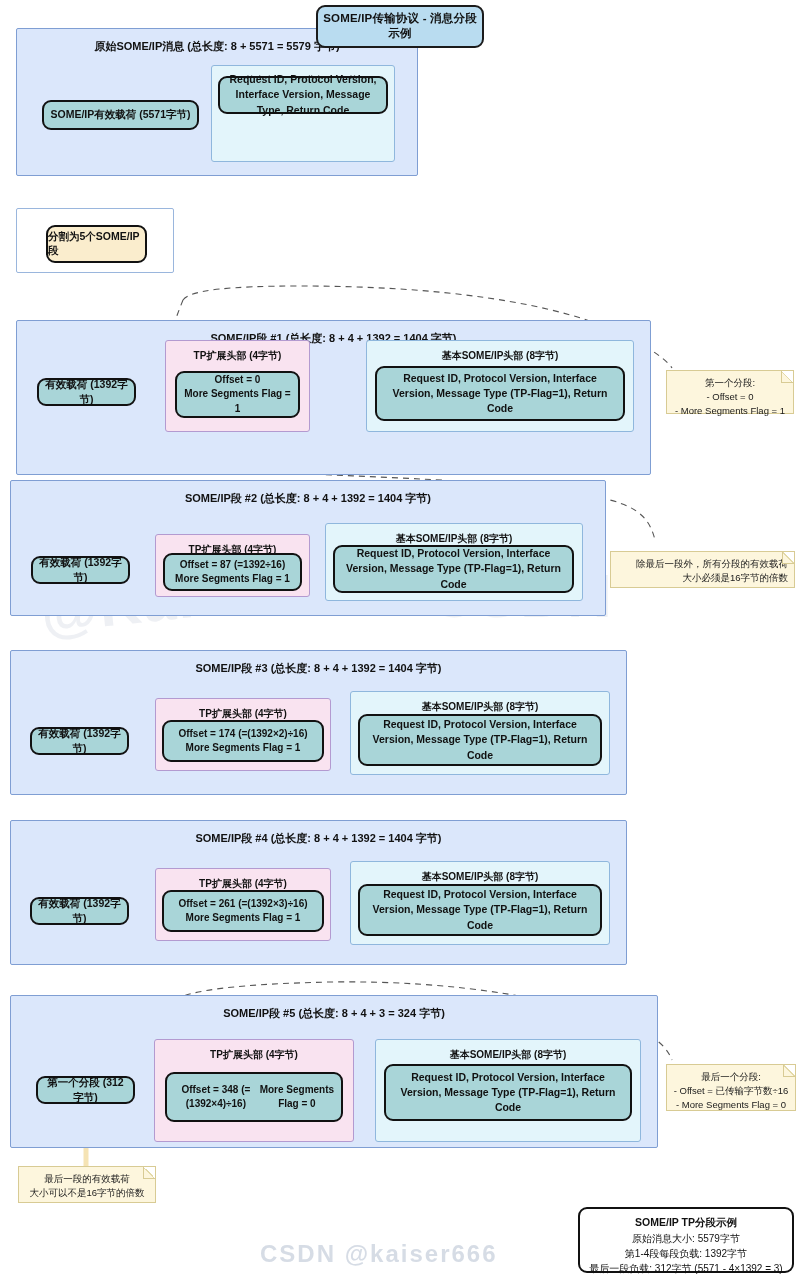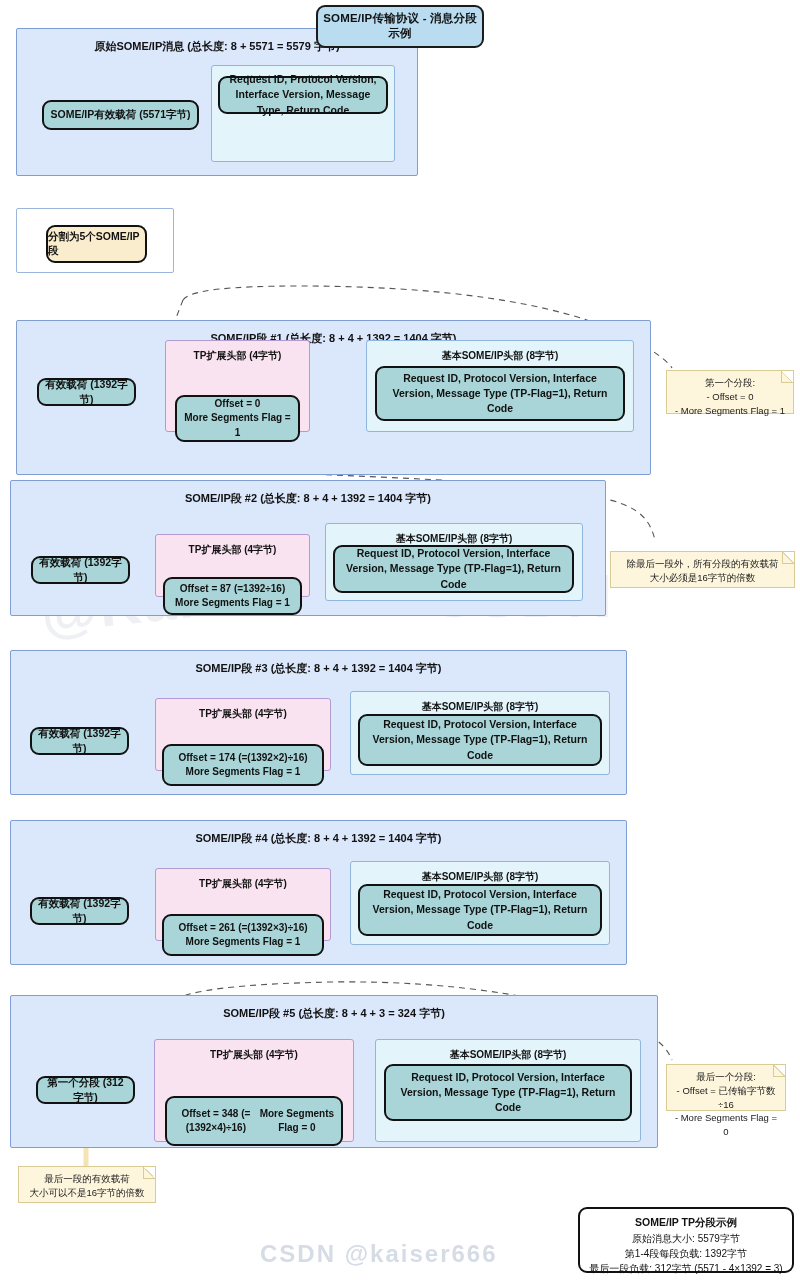--- a/index.html
+++ b/index.html
@@ -93,21 +93,21 @@
     display: flex;
     align-items: center;
     justify-content: center;
     text-align: center;
     font-size: 10.5px;
     font-weight: 700;
     line-height: 1.45;
     padding: 4px 6px;
     z-index: 4;
   }
-  .pill.small { font-size: 10px; margin-top: 24px; }
+  .pill.small { font-size: 10px; }
 
   .split-frame {
     position: absolute;
     box-sizing: border-box;
     background: #ffffff;
     border: 1px solid #9ab6dd;
     border-radius: 2px;
     z-index: 2;
   }
   .split-pill {
@@ -285,24 +285,24 @@
 <div class="sub-box cyan" style="left:375px; top:1039px; width:266px; height:103px;">
   <div class="sub-title">基本SOME/IP头部 (8字节)</div>
 </div>
 <div class="pill" style="left:384px; top:1064px; width:248px; height:57px;">Request ID, Protocol Version, Interface Version, Message Type (TP-Flag=1), Return Code</div>
 <div class="pill" style="left:36px; top:1076px; width:99px; height:28px;">第一个分段 (312字节)</div>
 
 <div class="note" style="left:666px; top:370px; width:128px; height:44px; white-space:pre-line;">第一个分段:
 - Offset = 0
 - More Segments Flag = 1</div>
 
-<div class="note" style="left:610px; top:551px; width:185px; height:37px; white-space:pre-line;">除最后一段外，所有分段的有效载荷
+<div class="note" style="left:610px; top:551px; width:185px; height:37px; white-space:pre-line;text-align:right;">除最后一段外，所有分段的有效载荷
 大小必须是16字节的倍数</div>
 
-<div class="note" style="left:666px; top:1064px; width:120px; height:47px; white-space:pre-line;">最后一个分段:
+<div class="note" style="left:666px; top:1064px; width:130px; height:47px; white-space:pre-line;">最后一个分段:
 - Offset = 已传输字节数÷16
 - More Segments Flag = 0</div>
 
 <div class="note" style="left:18px; top:1166px; width:138px; height:37px; white-space:pre-line;">最后一段的有效载荷
 大小可以不是16字节的倍数</div>
 
 <div class="legend-box" style="left:578px; top:1207px; width:216px; height:66px;">
   <div class="legend-title">SOME/IP TP分段示例</div>
   <div>原始消息大小: 5579字节</div>
   <div>第1-4段每段负载: 1392字节</div>

